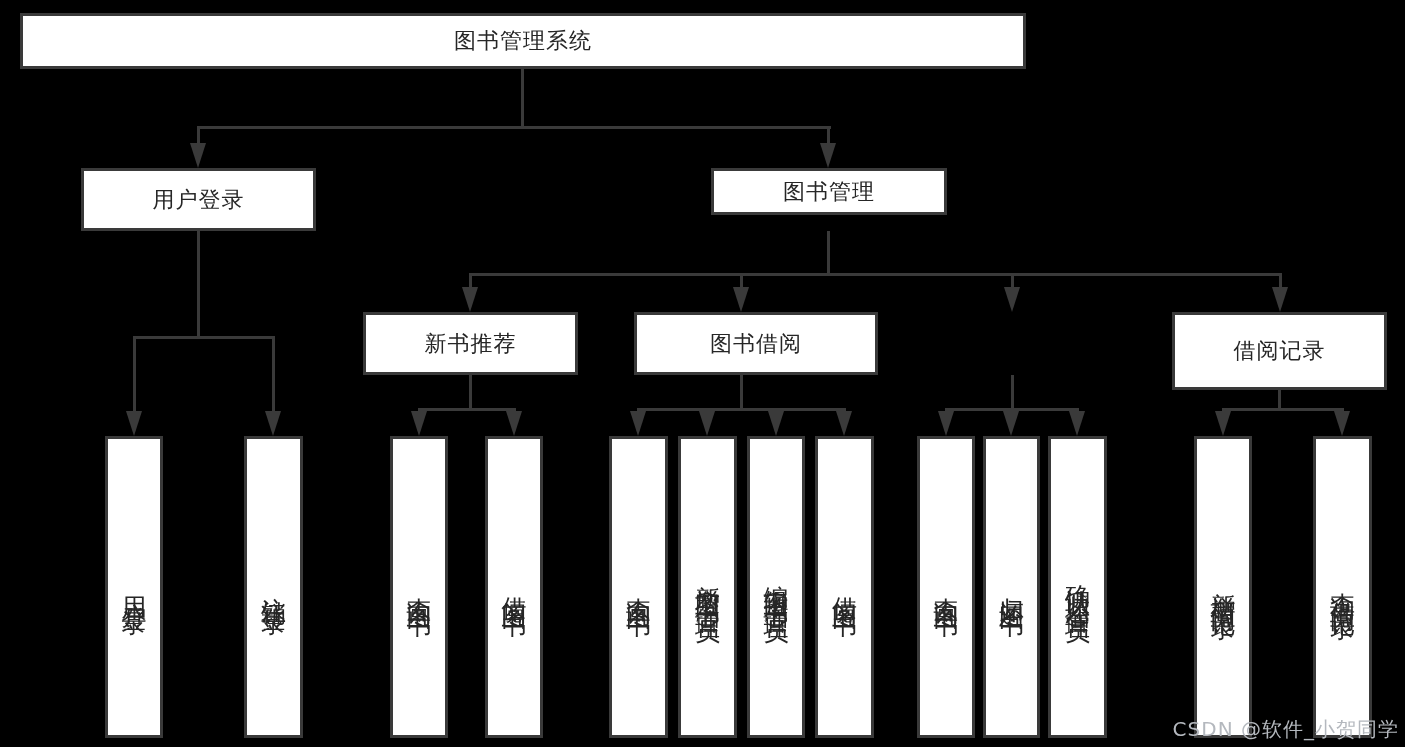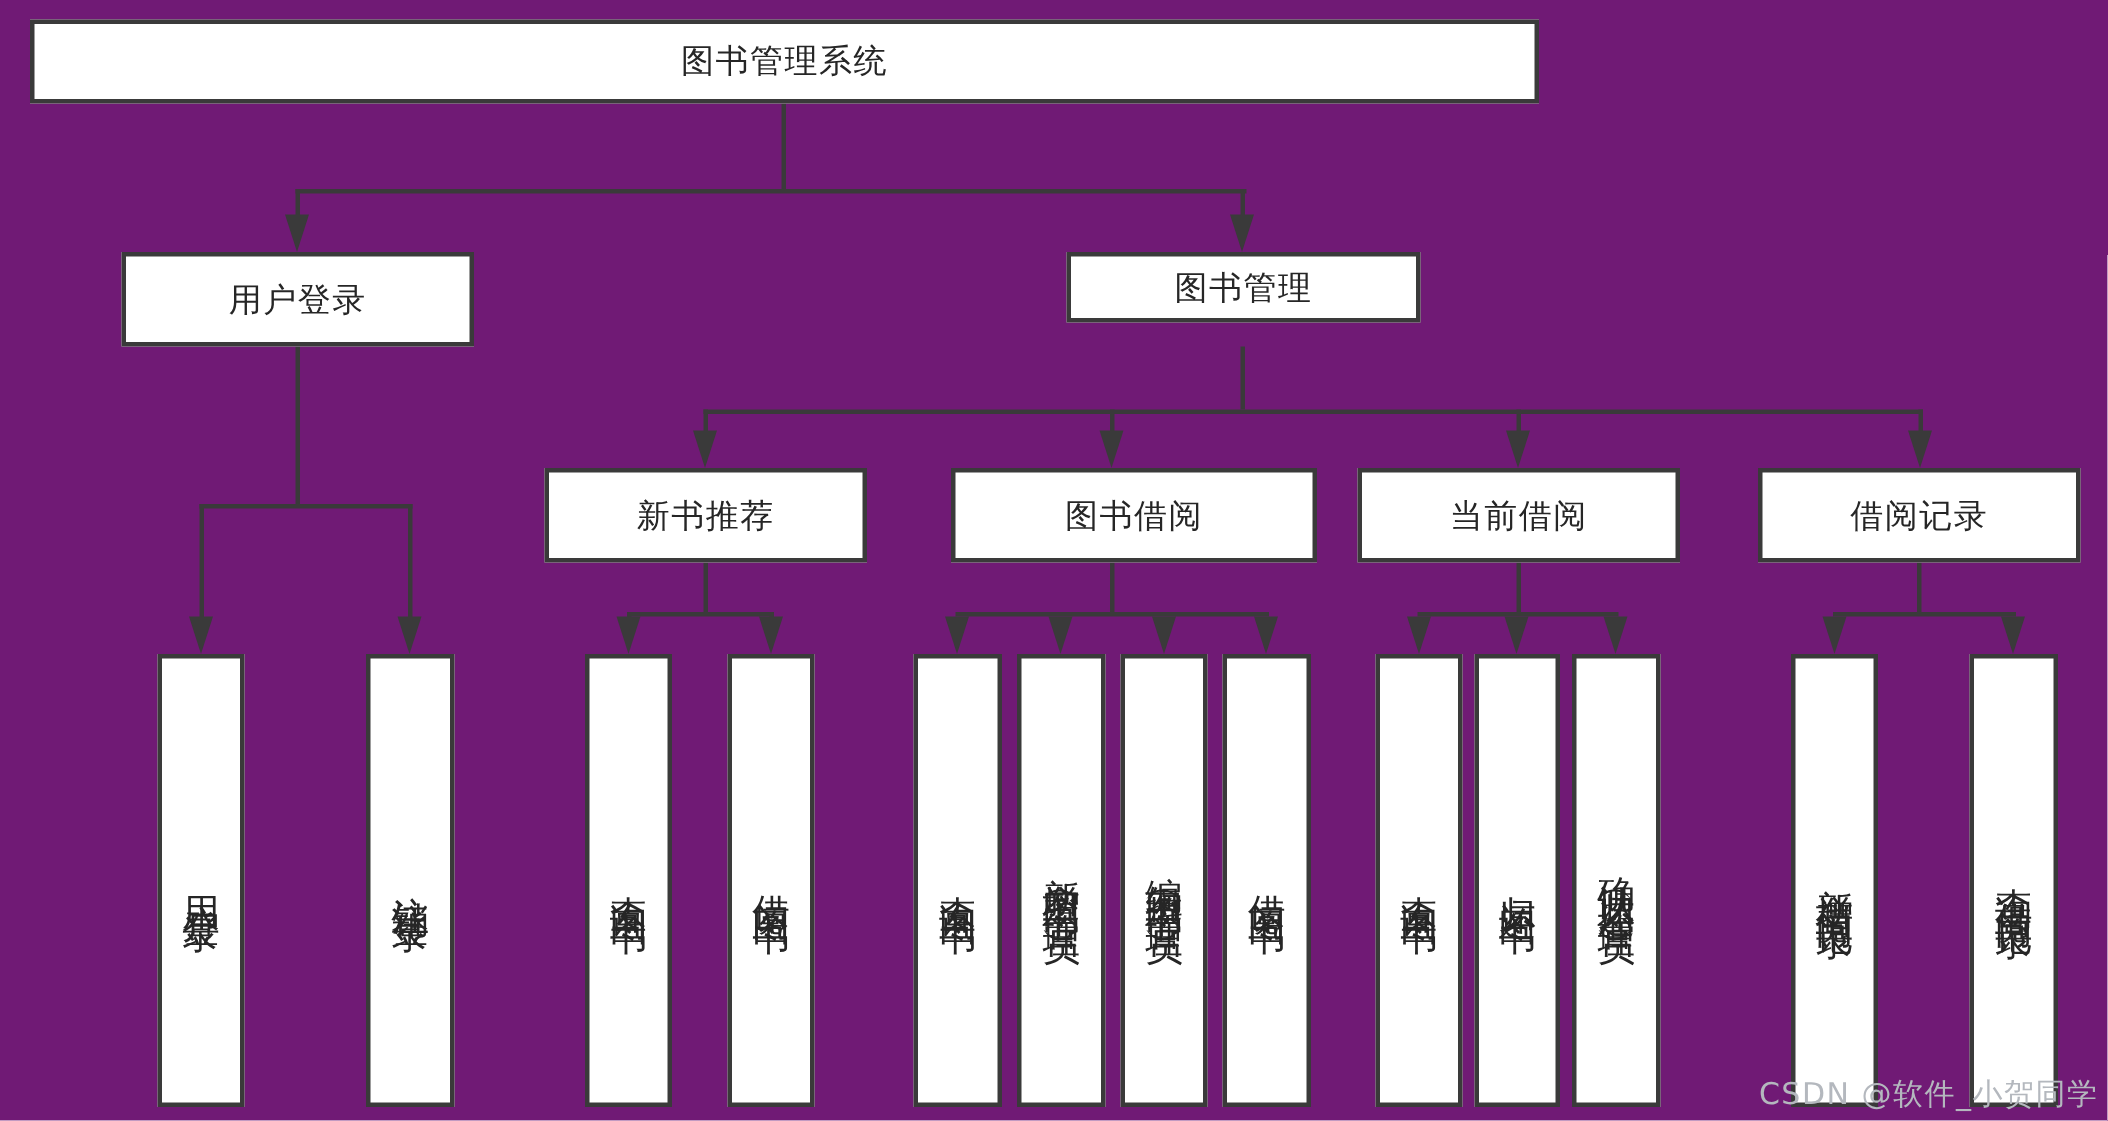--- a/index.html
+++ b/index.html
@@ -5,21 +5,21 @@
   html, body {
     margin: 0;
     padding: 0;
     background: #ffffff;
     font-family: "DejaVu Sans", "Liberation Sans", sans-serif;
   }
   #stage {
     position: relative;
     width: 1405px;
     height: 747px;
-    background: #701a75;
+    background: #000000;
     overflow: hidden;
   }
   .box {
     position: absolute;
     box-sizing: border-box;
     background: #ffffff;
     border: 3px solid #3a3a3a;
     color: #262626;
     display: flex;
     align-items: center;
@@ -93,22 +93,21 @@
   <div class="ahead" style="left:462px; top:287px;"></div>
   <div class="line" style="left:740px; top:273px; width:3px; height:18px;"></div>
   <div class="ahead" style="left:733px; top:287px;"></div>
   <div class="line" style="left:1011px; top:273px; width:3px; height:18px;"></div>
   <div class="ahead" style="left:1004px; top:287px;"></div>
   <div class="line" style="left:1279px; top:273px; width:3px; height:18px;"></div>
   <div class="ahead" style="left:1272px; top:287px;"></div>
 
   <div class="box hbox" style="left:363px; top:312px; width:215px; height:63px;">新书推荐</div>
   <div class="box hbox" style="left:634px; top:312px; width:244px; height:63px;">图书借阅</div>
-  <div class="box hbox" style="left:905px; top:312px; width:215px; height:63px;">当前借阅</div>
-  <div class="box hbox" style="left:1172px; top:312px; width:215px; height:63px;">借阅记录</div>
+  <div class="box hbox" style="left:1172px; top:312px; width:215px; height:78px;">借阅记录</div>
 
   <div class="line" style="left:469px; top:375px; width:3px; height:33px;"></div>
   <div class="line" style="left:418px; top:408px; width:98px; height:3px;"></div>
   <div class="line" style="left:418px; top:408px; width:3px; height:6px;"></div>
   <div class="ahead" style="left:411px; top:411px;"></div>
   <div class="line" style="left:513px; top:408px; width:3px; height:6px;"></div>
   <div class="ahead" style="left:506px; top:411px;"></div>
 
   <div class="line" style="left:740px; top:375px; width:3px; height:33px;"></div>
   <div class="line" style="left:637px; top:408px; width:209px; height:3px;"></div>

